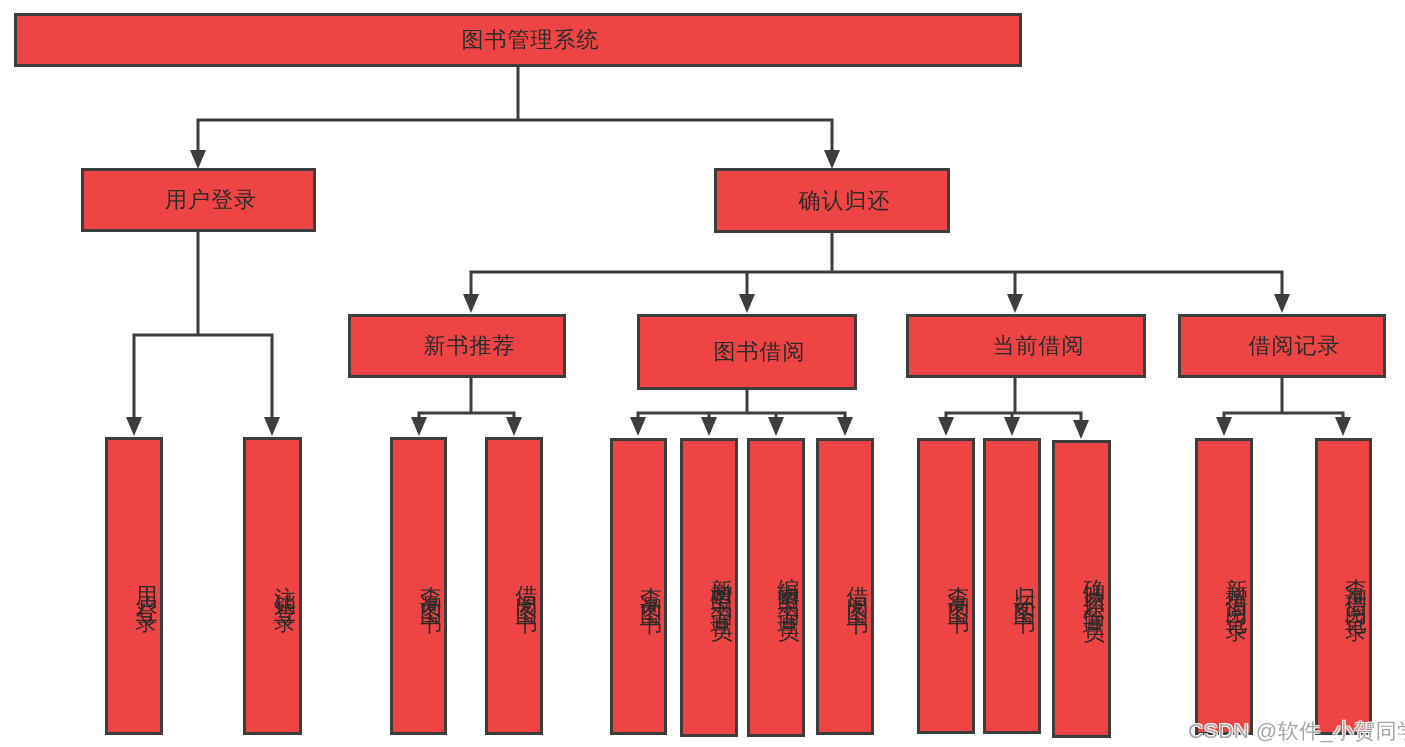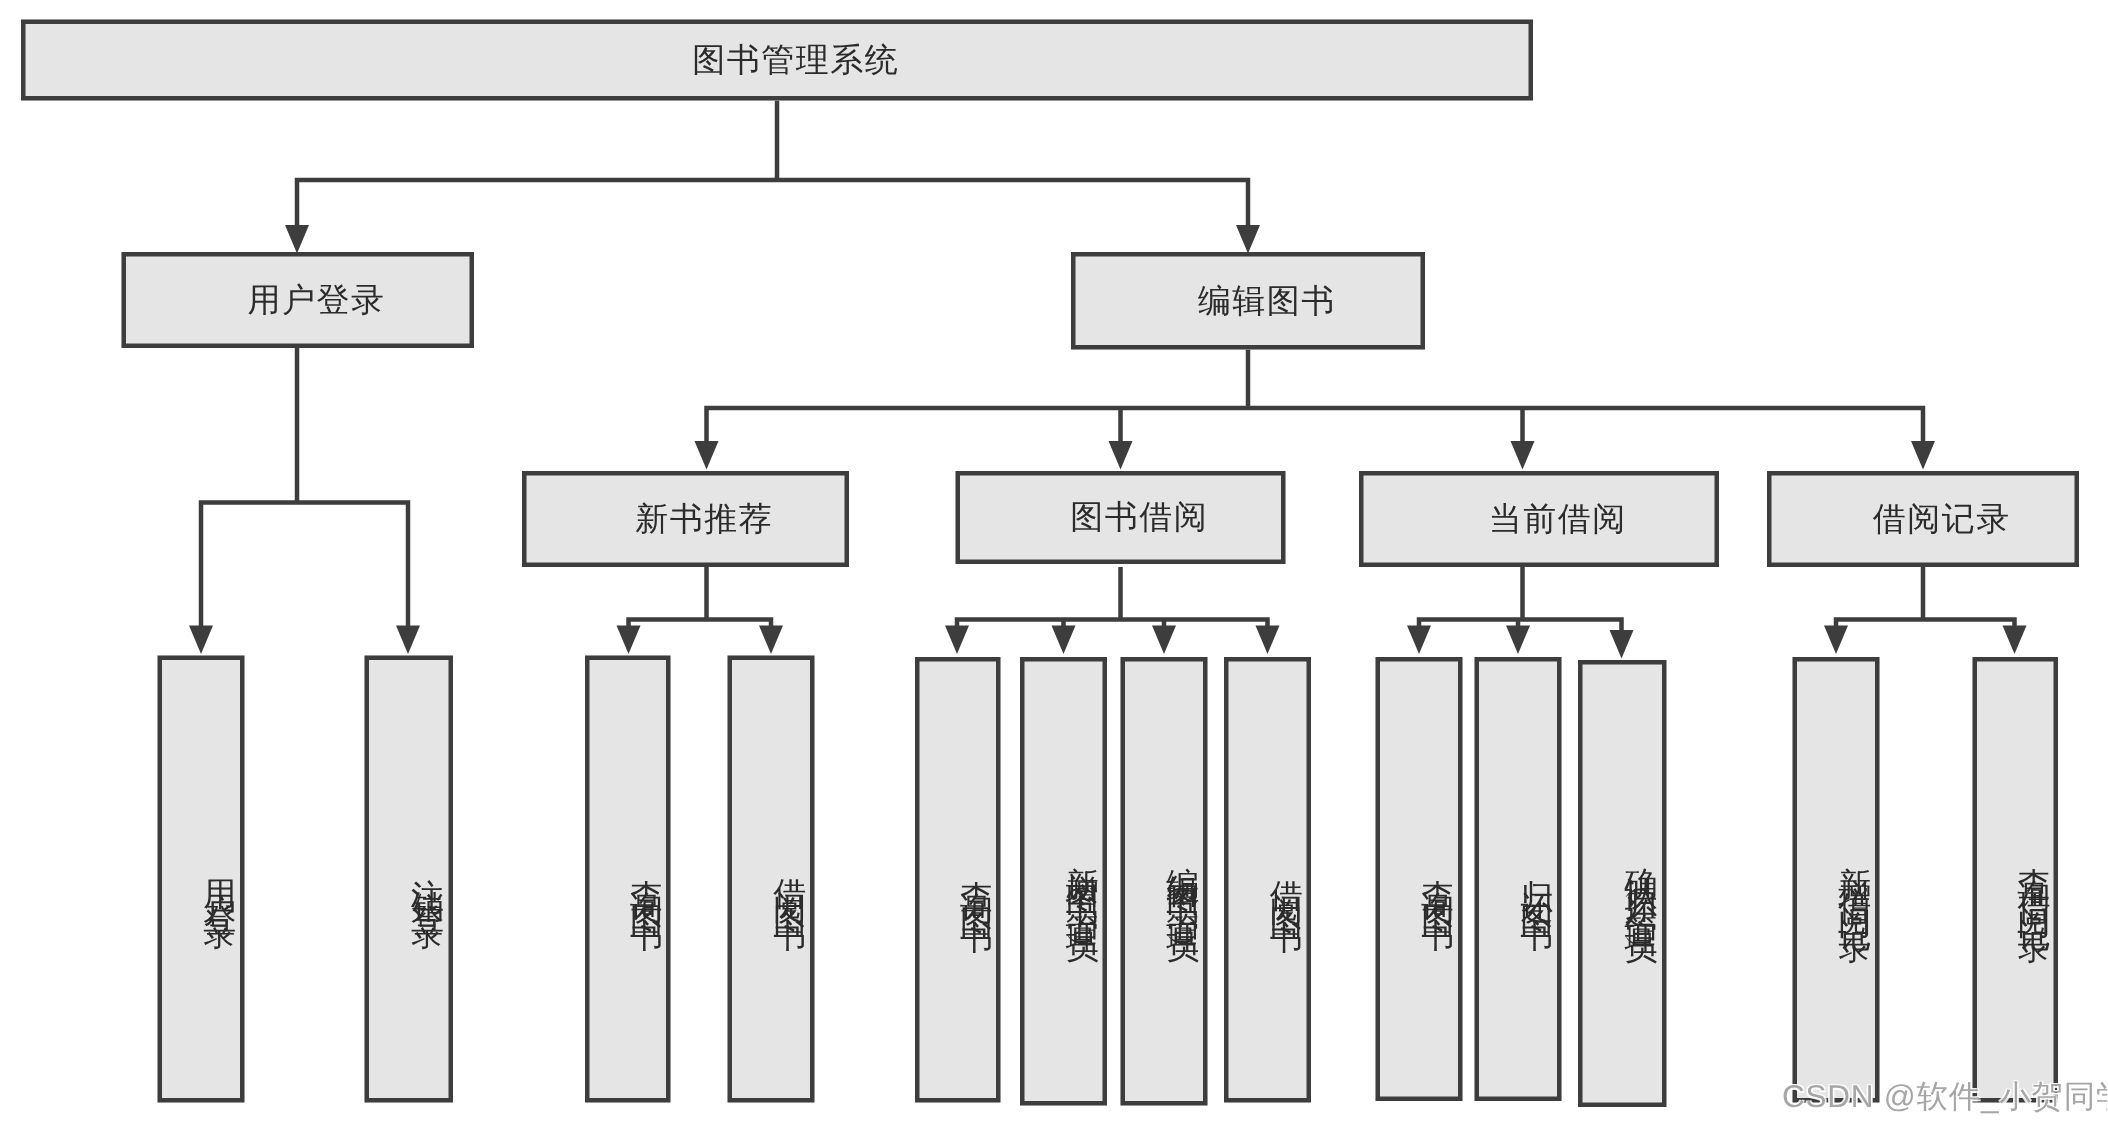--- a/index.html
+++ b/index.html
@@ -16,21 +16,21 @@
     overflow:hidden;
     font-family:"Liberation Sans","DejaVu Sans",sans-serif;
     color:var(--text);
   }
   #wires{position:absolute;left:0;top:0;}
   #wires path{stroke:var(--line);stroke-width:3;fill:none;}
   #wires polygon{fill:var(--line);stroke:none;}
   .box{
     position:absolute;
     box-sizing:border-box;
-    background:#e5e5e5;
+    background:#ef4444;
     border:3px solid var(--line);
     display:flex;align-items:center;justify-content:center;
     font-size:22px;
     line-height:1;
     text-align:center;
     padding-left:25px;
   }
   .hbox span{white-space:nowrap;letter-spacing:1px;}
   .vbox span{
     writing-mode:vertical-rl;
@@ -99,27 +99,27 @@
   </svg>
 
   <div class="box hbox" style="left:14px;top:13px;width:1008px;height:54px;">
     <span>图书管理系统</span>
   </div>
 
   <div class="box hbox" style="left:81px;top:168px;width:235px;height:64px;">
     <span>用户登录</span>
   </div>
   <div class="box hbox" style="left:714px;top:168px;width:236px;height:65px;">
-    <span>编辑图书</span>
+    <span>确认归还</span>
   </div>
 
   <div class="box hbox" style="left:348px;top:314px;width:218px;height:64px;">
     <span>新书推荐</span>
   </div>
-  <div class="box hbox" style="left:637px;top:314px;width:220px;height:62px;">
+  <div class="box hbox" style="left:637px;top:314px;width:220px;height:76px;">
     <span>图书借阅</span>
   </div>
   <div class="box hbox" style="left:906px;top:314px;width:240px;height:64px;text-align:center;">
     <span>当前借阅</span>
   </div>
   <div class="box hbox" style="left:1178px;top:314px;width:208px;height:64px;">
     <span>借阅记录</span>
   </div>
 
   <div class="box vbox" style="left:105px;top:437px;width:58px;height:298px;">

